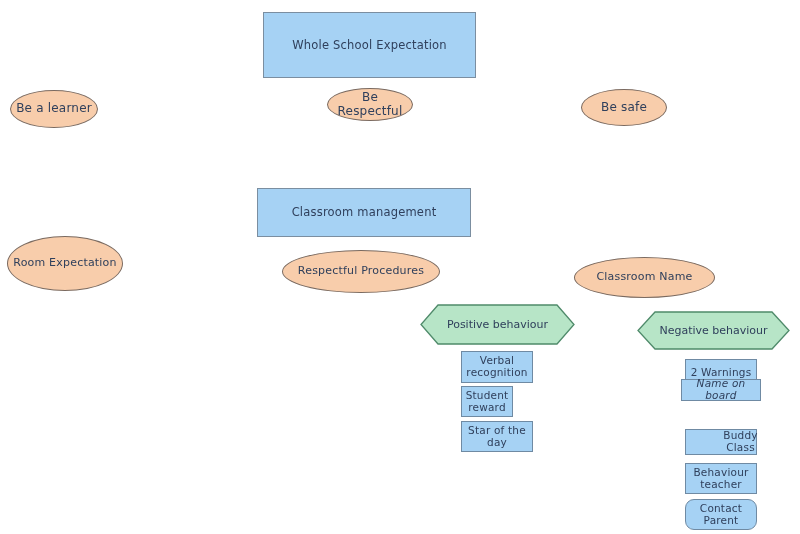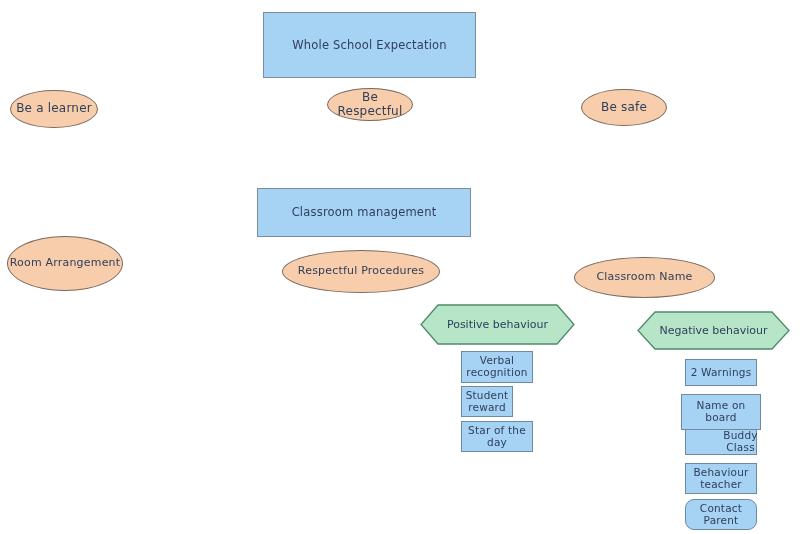--- a/index.html
+++ b/index.html
@@ -96,21 +96,21 @@
 
   <div class="node ellipse" style="left:581px; top:89px; width:86px; height:37px;">
     <span>Be safe</span>
   </div>
 
   <div class="node rect rect-main" style="left:257px; top:188px; width:214px; height:49px;">
     <span>Classroom management</span>
   </div>
 
   <div class="node ellipse ellipse-lg" style="left:7px; top:236px; width:116px; height:55px;">
-    <span>Room Arrangement</span>
+    <span>Room Expectation</span>
   </div>
 
   <div class="node ellipse ellipse-lg" style="left:282px; top:250px; width:158px; height:43px;">
     <span>Respectful Procedures</span>
   </div>
 
   <div class="node ellipse ellipse-lg" style="left:574px; top:257px; width:141px; height:41px;">
     <span>Classroom Name</span>
   </div>
 
@@ -137,21 +137,21 @@
   </div>
 
   <div class="node rect rect-small" style="left:461px; top:421px; width:72px; height:31px;">
     <span>Star of the day</span>
   </div>
 
   <div class="node rect rect-small" style="left:685px; top:359px; width:72px; height:27px;">
     <span>2 Warnings</span>
   </div>
 
-  <div class="node rect rect-small" style="left:681px; top:394px; width:80px; height:36px;">
+  <div class="node rect rect-small" style="left:681px; top:379px; width:80px; height:22px;font-style:italic;">
     <span>Name on board</span>
   </div>
 
   <div class="node rect rect-small" style="left:685px; top:429px; width:72px; height:26px;padding-left:39px;">
     <span>Buddy Class</span>
   </div>
 
   <div class="node rect rect-small" style="left:685px; top:463px; width:72px; height:31px;">
     <span>Behaviour teacher</span>
   </div>

